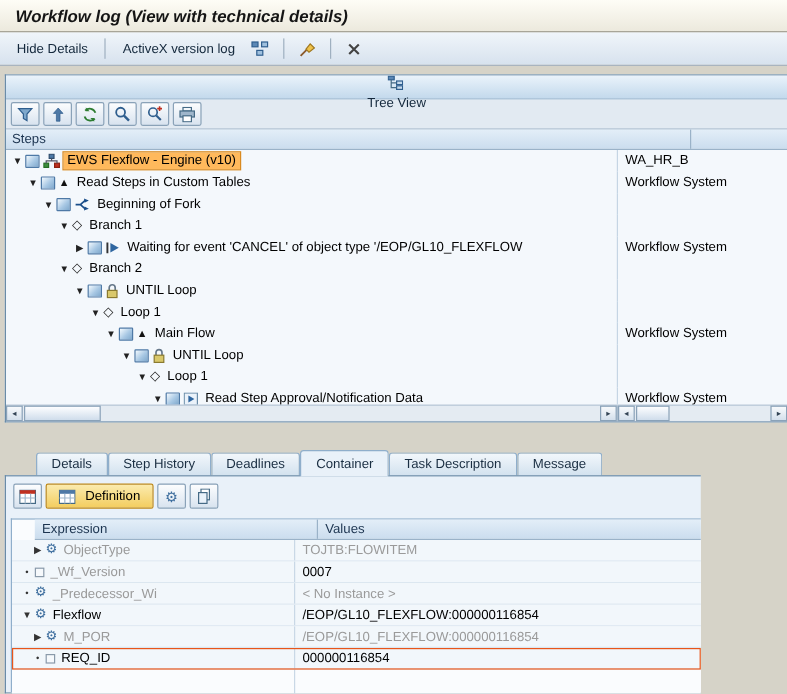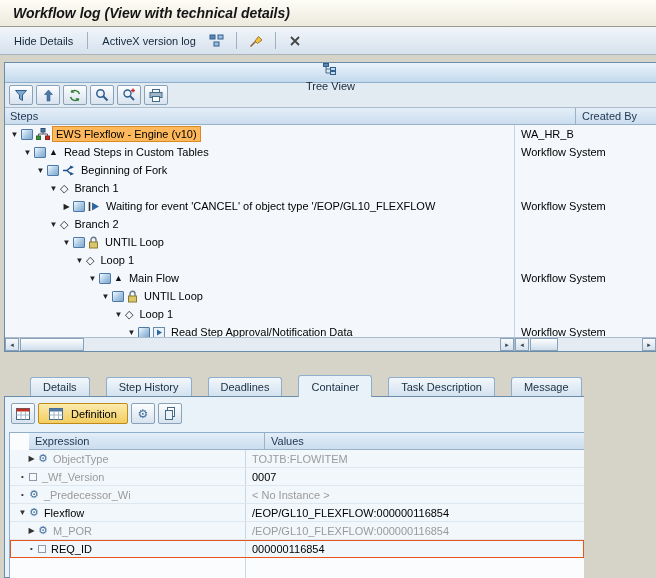--- a/index.html
+++ b/index.html
@@ -60,21 +60,21 @@
   .hs{ display:flex; align-items:stretch; }
   .hs-left{ width:510px; border-right:1px solid #AABCCD; }
   .hs-right{ flex:1; }
   .sbtn{ width:14px; background:linear-gradient(#F8FAFC,#D4E0EC); border:1px solid #8AA2B8;
     font-size:7px; display:flex; align-items:center; justify-content:center; color:#345; flex:none; }
   .sthumb{ width:64px; background:linear-gradient(#FDFEFF,#CFDDEB); border:1px solid #8AA2B8; margin-left:1px; flex:none; }
   .sthumb.sm{ width:28px; }
   .strack{ flex:1; }
   
   .tabstrip{ position:absolute; left:4px; top:374px; right:0; height:23px; z-index:3;
-    display:flex; align-items:flex-end; padding-left:26px; gap:16px; }
+    display:flex; align-items:flex-end; padding-left:26px; gap:0; }
   .tab{ height:19px; margin-bottom:1px; padding:3px 12px; color:#1A2E42;
     background:linear-gradient(#F2F7FB,#D3E2EF); border:1px solid #8FAECB; border-bottom:none;
     border-radius:3px 3px 0 0; white-space:nowrap; }
   .tab.active{ height:22px; margin-bottom:0; background:#E9F1F9; padding-top:5px; }
   
   .content-panel{ position:absolute; left:4px; top:396px; width:580px; height:182px;
     border:1px solid #6A8CA8; border-right:none; background:#E9F1F9; }
   .cont-toolbar{ position:absolute; top:6px; left:6px; display:flex; align-items:center; gap:3px; }
   .cont-btn{ width:24px; height:21px; background:linear-gradient(#FCFDFE,#D8E3EF);
     border:1px solid #8AA2B8; border-radius:2px; }
@@ -177,21 +177,20 @@
       <span class="icon-btn tool-btn">
         <svg width="14" height="13" viewBox="0 0 14 13">
           <rect x="3.5" y="0.5" width="7" height="3" fill="#F4F8FB" stroke="#456A85"></rect>
           <rect x="1" y="3.5" width="12" height="5" fill="#9FB6CB" stroke="#456A85"></rect>
           <rect x="3.5" y="7.5" width="7" height="5" fill="#fff" stroke="#456A85"></rect>
         </svg>
       </span>
     </div>
   <div class="tree-cols">
     <div class="col-steps">Steps</div>
-    <div class="col-created">Created By</div>
   </div>
   <div class="tree-body">
       <div class="tree-row">
         <div class="cell-steps">
           <span class="indent" style="width: 0px;"></span>
           <span class="expander">▼</span>
           <span class="icn">
             <span class="cube-i"></span>
           </span>
           <span class="icn">

